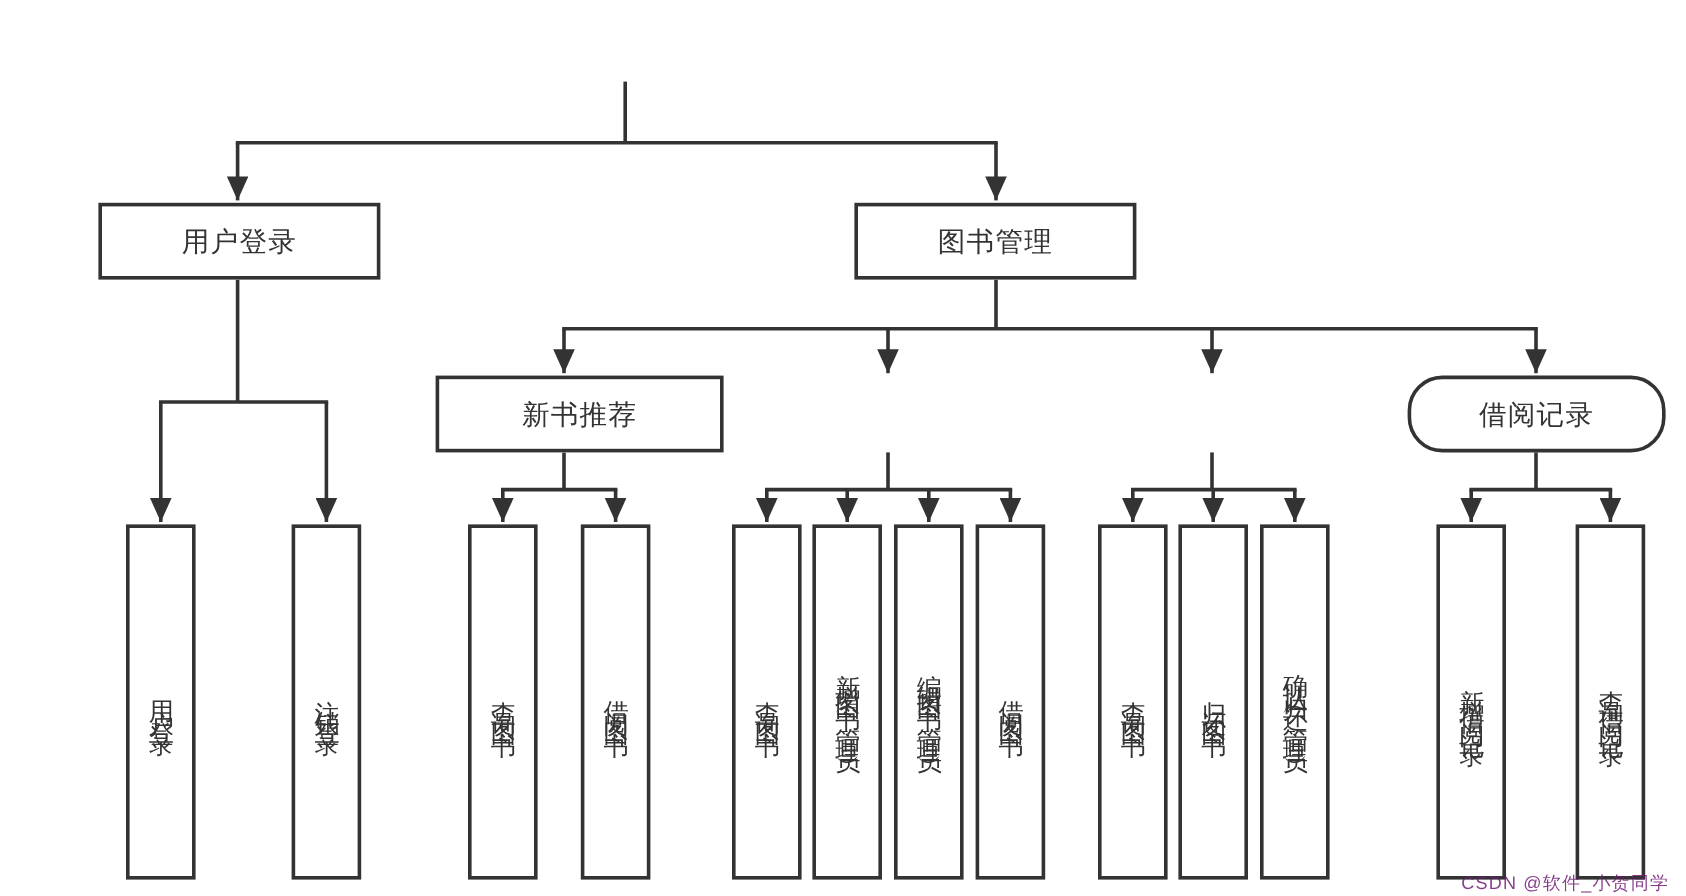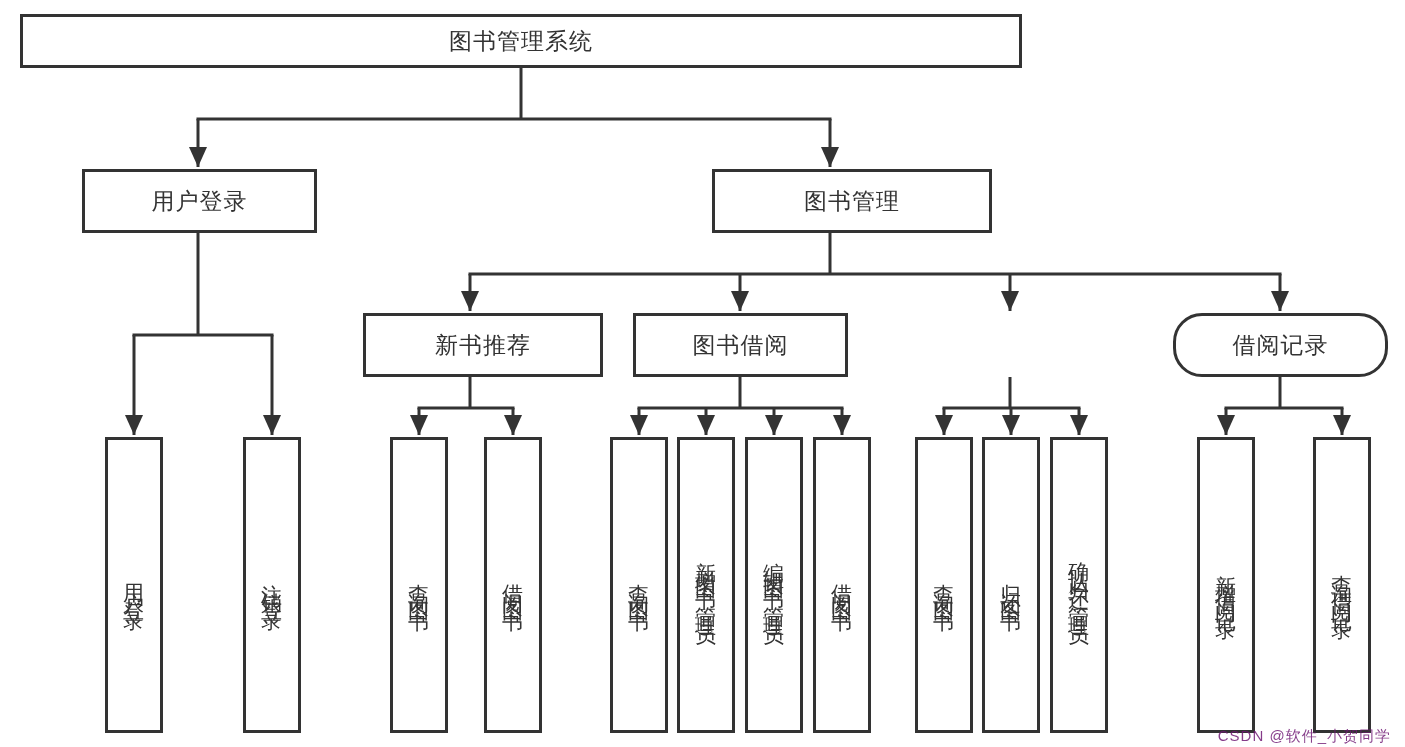--- a/index.html
+++ b/index.html
@@ -94,27 +94,25 @@
       <line x1="1011" y1="408" x2="1011" y2="435" marker-end="url(#ah)"></line>
       <line x1="1079" y1="408" x2="1079" y2="435" marker-end="url(#ah)"></line>
 
       <line x1="1280" y1="377" x2="1280" y2="408"></line>
       <line x1="1224.5" y1="408" x2="1343.5" y2="408"></line>
       <line x1="1226" y1="408" x2="1226" y2="435" marker-end="url(#ah)"></line>
       <line x1="1342" y1="408" x2="1342" y2="435" marker-end="url(#ah)"></line>
     </g>
   </svg>
 
-  <div class="box hbox" style="left:20px; top:14px; width:1002px; height:54px;">图书管理系统</div>
 
   <div class="box hbox" style="left:82px; top:169px; width:235px; height:64px;">用户登录</div>
-  <div class="box hbox" style="left:712px; top:169px; width:280px; height:64px;text-align:right;">图书管理</div>
+  <div class="box hbox" style="left:712px; top:169px; width:235px; height:64px;text-align:right;">图书管理</div>
 
   <div class="box hbox" style="left:363px; top:313px; width:240px; height:64px;">新书推荐</div>
-  <div class="box hbox" style="left:633px; top:313px; width:215px; height:64px;">图书借阅</div>
   <div class="box hbox" style="left:1173px; top:313px; width:215px; height:64px;border-radius:29px;">借阅记录</div>
 
   <div class="box vbox" style="left:105px; top:437px; width:58px; height:296px;">用户登录</div>
   <div class="box vbox" style="left:243px; top:437px; width:58px; height:296px;">注销登录</div>
 
   <div class="box vbox" style="left:390px; top:437px; width:58px; height:296px;">查询图书</div>
   <div class="box vbox" style="left:484px; top:437px; width:58px; height:296px;">借阅图书</div>
 
   <div class="box vbox" style="left:610px; top:437px; width:58px; height:296px;">查询图书</div>
   <div class="box vbox" style="left:677px; top:437px; width:58px; height:296px;">新增图书（管理员）</div>

